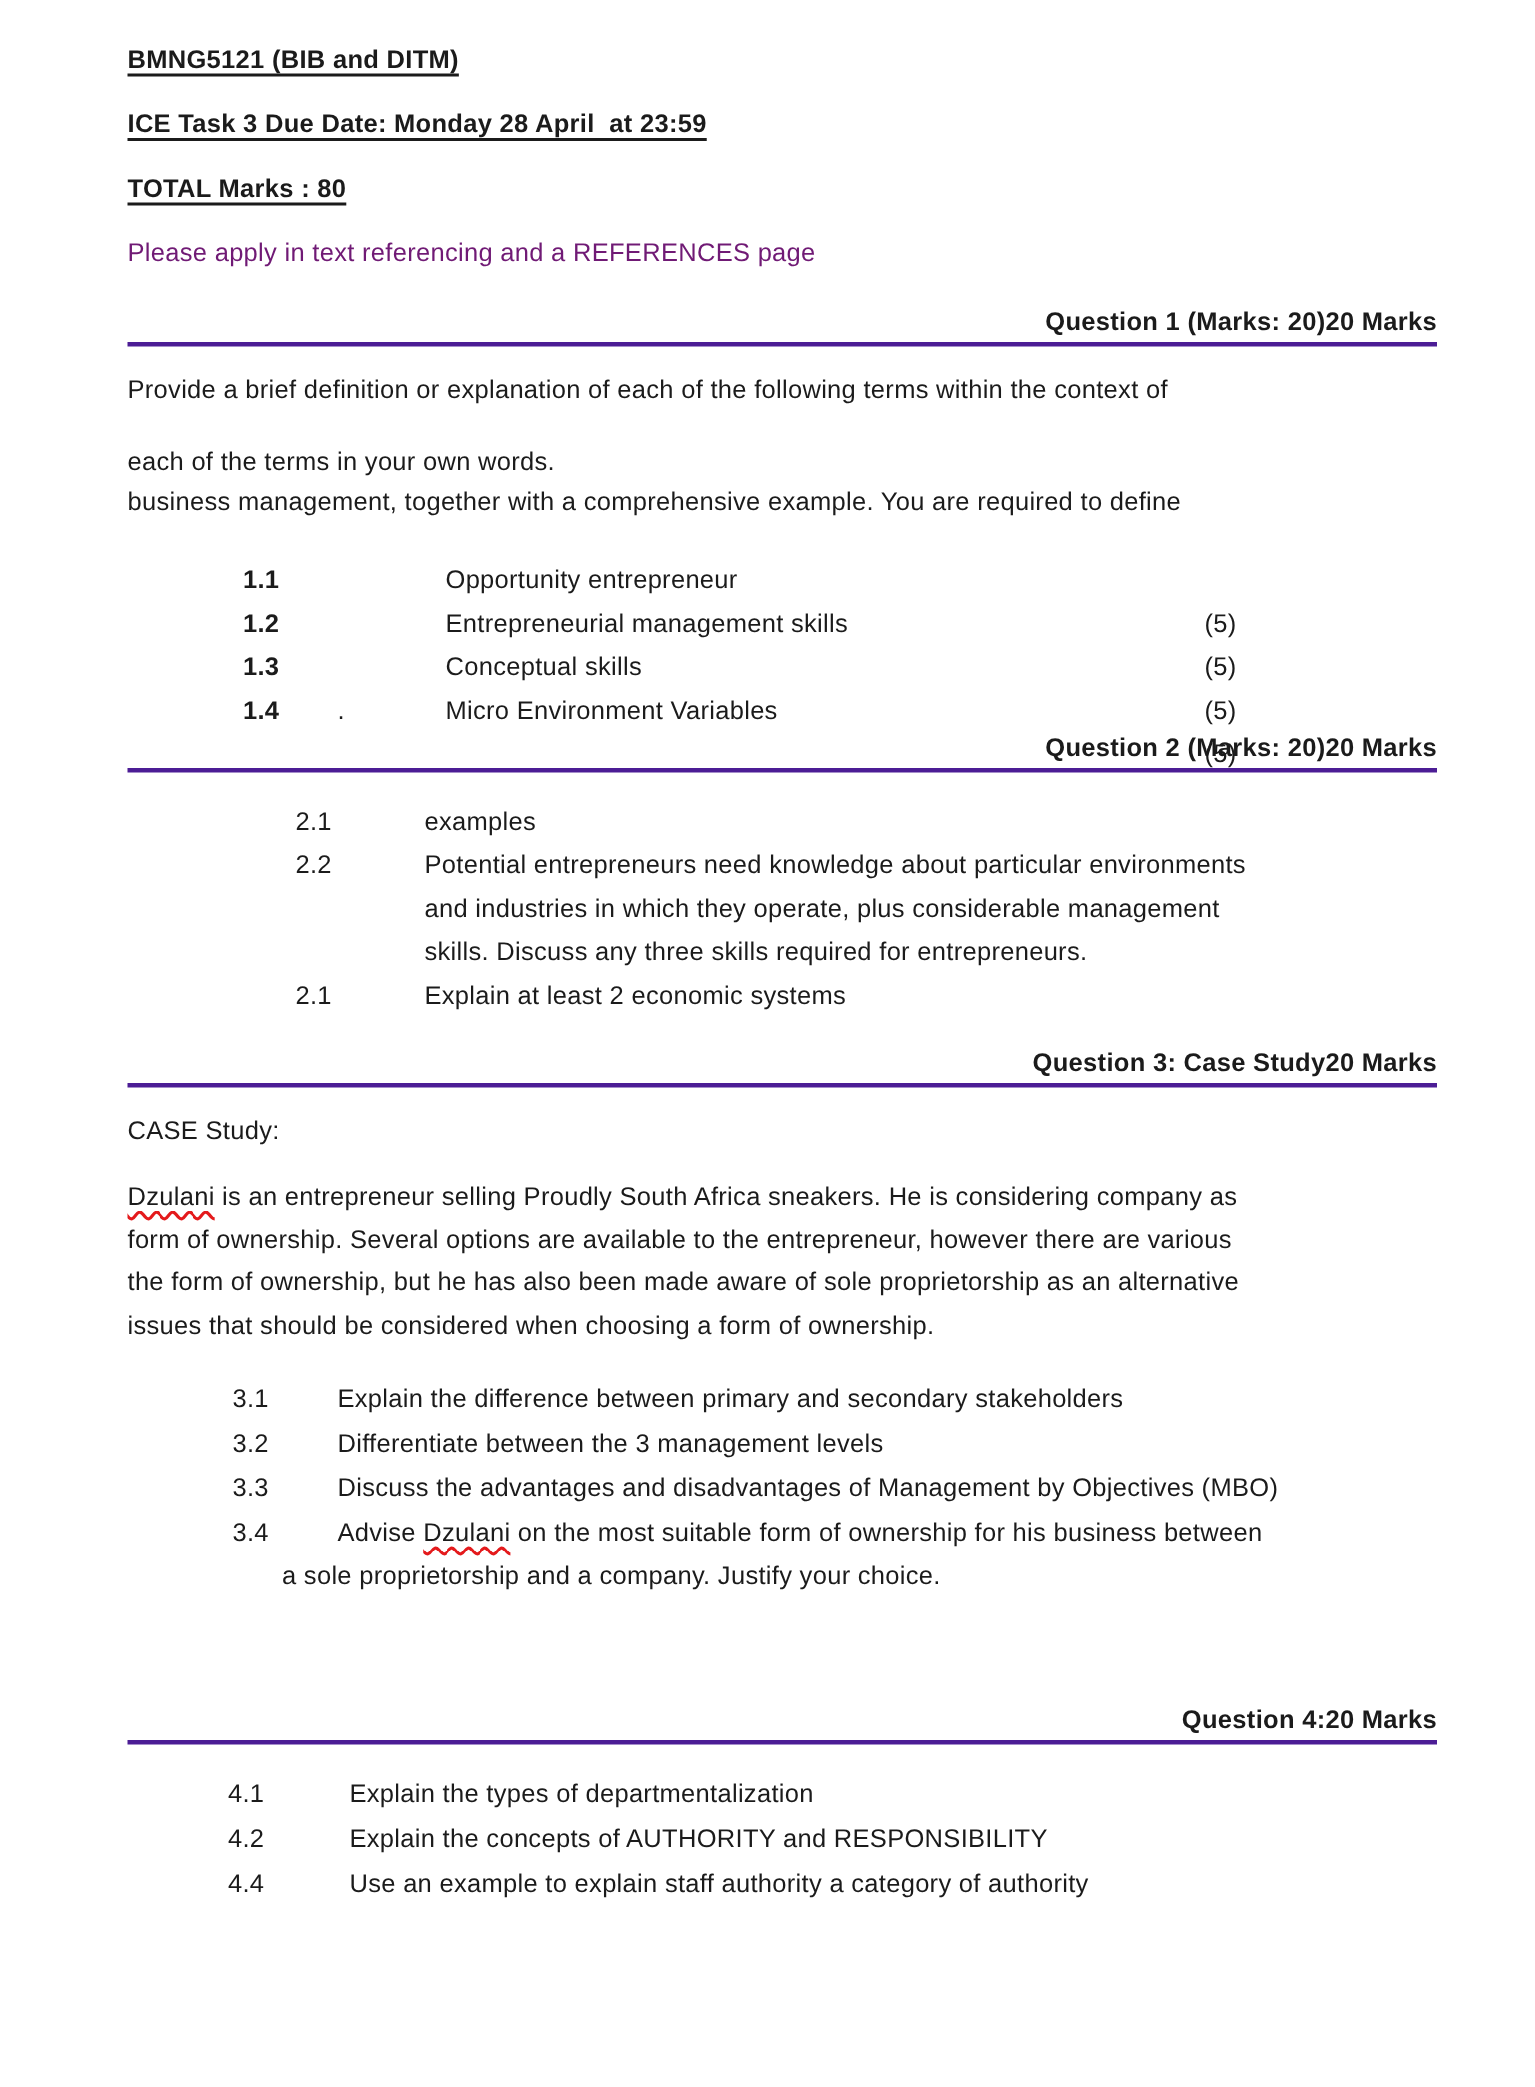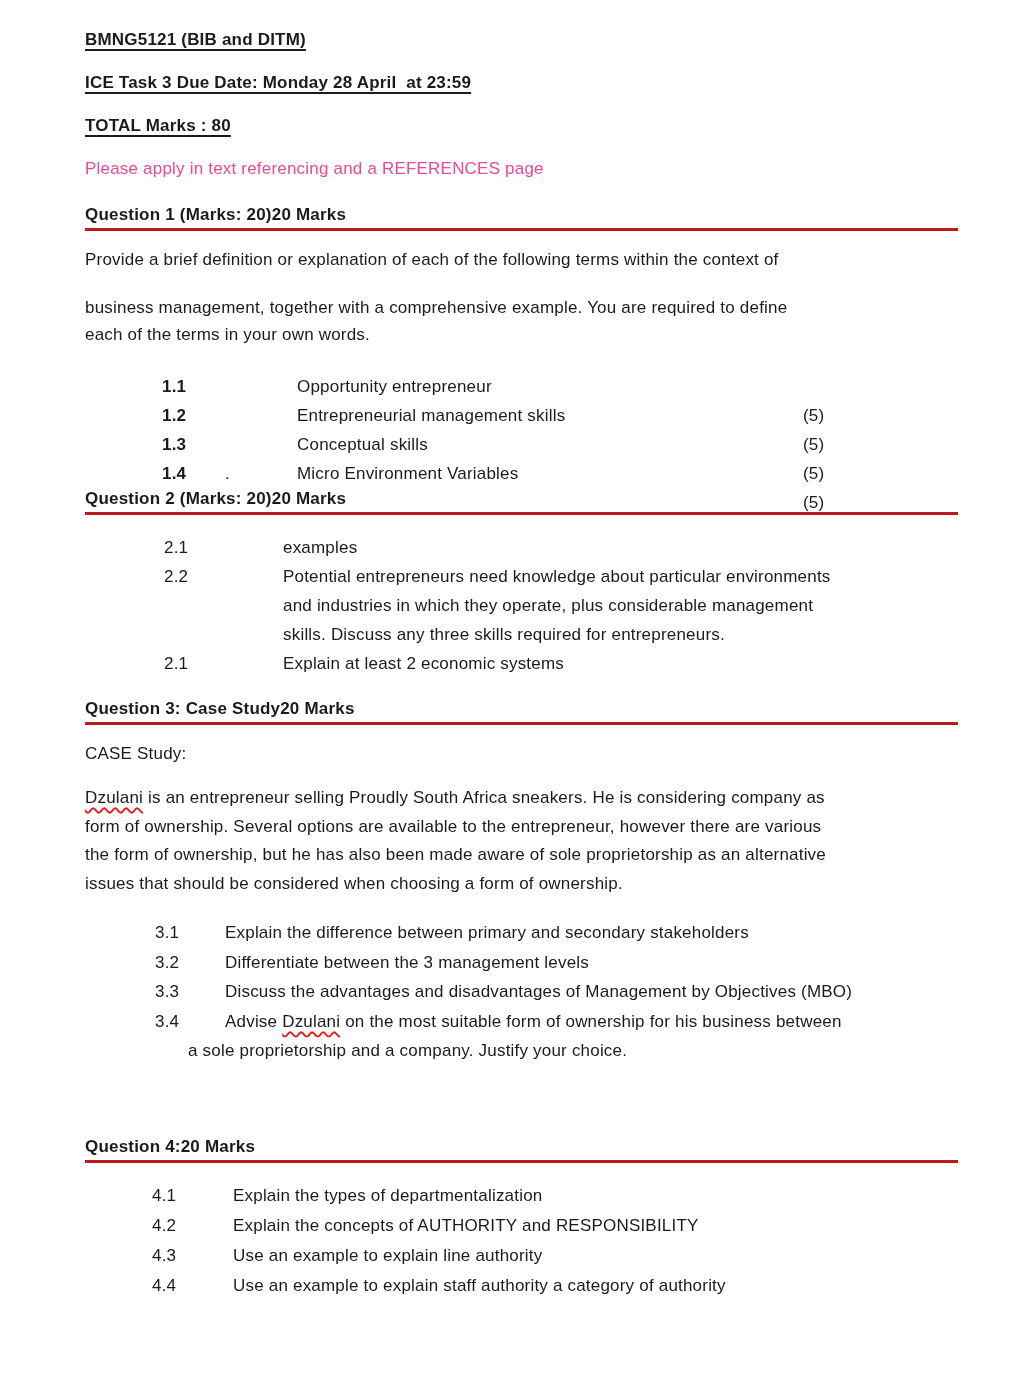--- a/index.html
+++ b/index.html
@@ -22,32 +22,32 @@
   
   .hdr-line {
     font-weight: 700;
     text-decoration: underline;
     text-decoration-thickness: 2px;
     text-underline-offset: 4px;
     margin-bottom: 22px;
     line-height: 21px;
   }
   .notice {
-    color: #ec4899;
+    color: #701a75;
     margin-bottom: 25px;
     line-height: 21px;
   }
 
   
   .q-heading {
     display: flex;
-    justify-content: flex-start;
+    justify-content: flex-end;
     align-items: flex-end;
     font-weight: 700;
-    border-bottom: 3px solid #b91c1c;
+    border-bottom: 3px solid #4c1d95;
     padding-bottom: 3px;
     line-height: 21px;
   }
   .q-heading .left, .q-heading .right { display: inline-block; }
 
   
   .intro-p1 { margin-top: 18px; line-height: 21px; }
   .intro-p2 { margin-top: 24px; line-height: 27px; }
 
   
@@ -58,21 +58,21 @@
 
   
   .q1-list { margin-top: 24px; }
   .q1-list .row .num { left: 77px; font-weight: bold; }
   .q1-list .row .dot { left: 140px; }
   .q1-list .row .txt { padding-left: 212px; }
   .q1-list .row .marks { position: absolute; left: 718px; }
 
   
   .q2-list { margin-top: 18px; margin-bottom: 20px; }
-  .q2-list .row .num { left: 79px; }
+  .q2-list .row .num { left: 112px; }
   .q2-list .row .txt { padding-left: 198px; }
 
   
   .case-label { margin-top: 18px; line-height: 21px; }
   .case-para { margin-top: 20px; line-height: 28.5px; margin-bottom: 20px; }
   .q3-list { margin-bottom: 0; }
   .q3-list .row { line-height: 29.5px; }
   .q3-list .row .num { left: 70px; }
   .q3-list .row .txt { padding-left: 140px; }
   .q3-list .row .cont { display: block; padding-left: 103px; }
@@ -101,22 +101,22 @@
   <div class="hdr-line pre">ICE Task 3 Due Date: Monday 28 April  at 23:59</div>
   <div class="hdr-line pre">TOTAL Marks : 80</div>
   <div class="notice pre">Please apply in text referencing and a REFERENCES page</div>
 
   <div class="q-heading">
     <span class="left pre">Question 1 (Marks: 20)</span>
     <span class="right pre">20 Marks</span>
   </div>
   <div class="intro-p1 pre">Provide a brief definition or explanation of each of the following terms within the context of</div>
   <div class="intro-p2">
+    <span class="pre" style="display:block">each of the terms in your own words.</span>
     <span class="pre" style="display:block">business management, together with a comprehensive example. You are required to define</span>
-    <span class="pre" style="display:block">each of the terms in your own words.</span>
   </div>
 
   <div class="q1-list">
     <div class="row">
       <span class="num">1.1</span>
       <span class="txt pre">Opportunity entrepreneur</span>
       <span class="marks">(5)</span>
     </div>
     <div class="row">
       <span class="num">1.2</span>
@@ -197,22 +197,18 @@
   <div class="q4-list">
     <div class="row">
       <span class="num">4.1</span>
       <span class="txt pre">Explain the types of departmentalization</span>
     </div>
     <div class="row">
       <span class="num">4.2</span>
       <span class="txt pre">Explain the concepts of AUTHORITY and RESPONSIBILITY</span>
     </div>
     <div class="row">
-      <span class="num">4.3</span>
-      <span class="txt pre">Use an example to explain line authority</span>
-    </div>
-    <div class="row">
       <span class="num">4.4</span>
       <span class="txt pre">Use an example to explain staff authority a category of authority</span>
     </div>
   </div>
 
 </div>
 
 </body></html>

